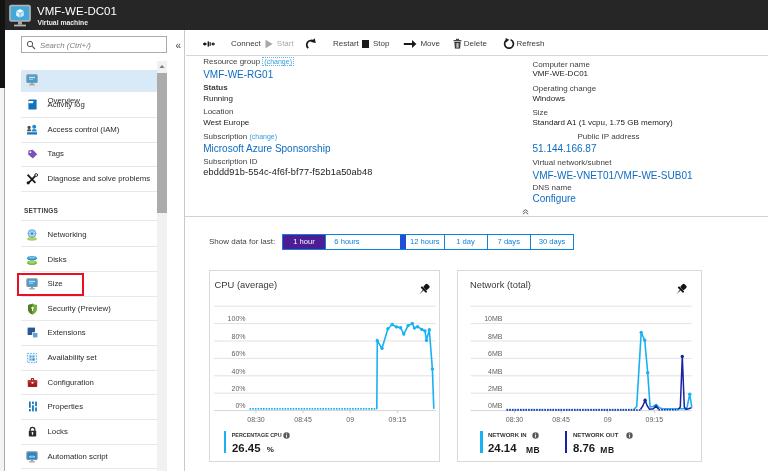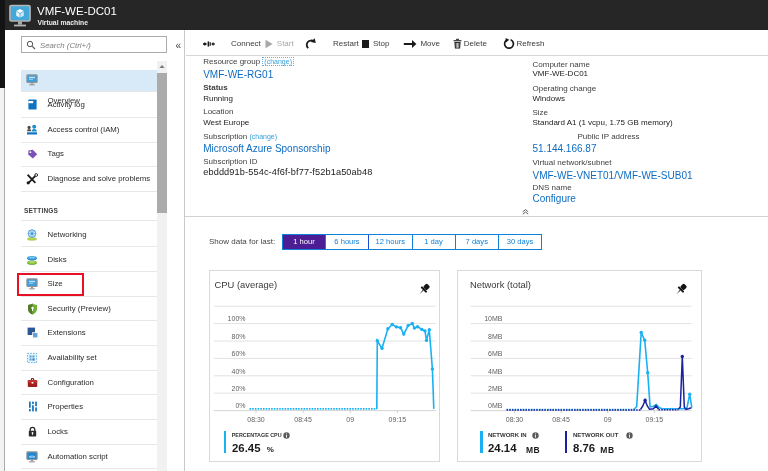--- a/index.html
+++ b/index.html
@@ -270,21 +270,21 @@
 <svg class="abs" style="left:522.4px;top:209px;" width="7" height="6" viewBox="0 0 7 6">
   <polyline points="0.8,2.8 3.5,0.6 6.2,2.8" fill="none" stroke="#4a4a4a" stroke-width="0.9"></polyline>
   <polyline points="0.8,5.2 3.5,3.0 6.2,5.2" fill="none" stroke="#4a4a4a" stroke-width="0.9"></polyline>
 </svg>
 <div class="abs" style="left:185px;top:216px;width:583px;height:1px;background:#d2d2d2;"></div>
 
 <div class="abs" style="left:209px;top:237px;font-size:8px;color:#444;">Show data for last:</div>
 <div id="timesel" class="abs" style="left:282px;top:234px;height:15.5px;display:flex;border:1px solid #1081d9;">
 <div style="width:42px;background:#4c1d95;color:#fff;font-size:7.6px;display:flex;align-items:center;justify-content:center;">1 hour</div>
 <div style="width:43px;color:#1081d9;font-size:7.6px;display:flex;align-items:center;justify-content:center;border-left:1px solid #1081d9;">6 hours</div>
-<div style="width:43.5px;color:#1081d9;font-size:7.6px;display:flex;align-items:center;justify-content:center;border-left:1px solid #1d4ed8;">12 hours</div>
+<div style="width:43.5px;color:#1081d9;font-size:7.6px;display:flex;align-items:center;justify-content:center;border-left:6px solid #1d4ed8;margin-left:32px;">12 hours</div>
 <div style="width:43px;color:#1081d9;font-size:7.6px;display:flex;align-items:center;justify-content:center;border-left:1px solid #1081d9;">1 day</div>
 <div style="width:43.5px;color:#1081d9;font-size:7.6px;display:flex;align-items:center;justify-content:center;border-left:1px solid #1081d9;">7 days</div>
 <div style="width:43px;color:#1081d9;font-size:7.6px;display:flex;align-items:center;justify-content:center;border-left:1px solid #1081d9;">30 days</div>
 </div>
 
 <div id="charts">
 
 <div class="abs" style="left:208.5px;top:269.5px;width:231.5px;height:192.5px;border:1px solid #d9d9d9;background:#fff;"></div>
 <div class="abs" style="left:214.5px;top:279px;font-size:9.4px;color:#3a3a3a;">CPU (average)</div>
 <svg class="abs" style="left:417.3px;top:282.6px;" width="14" height="14" viewBox="0 0 14 14">

